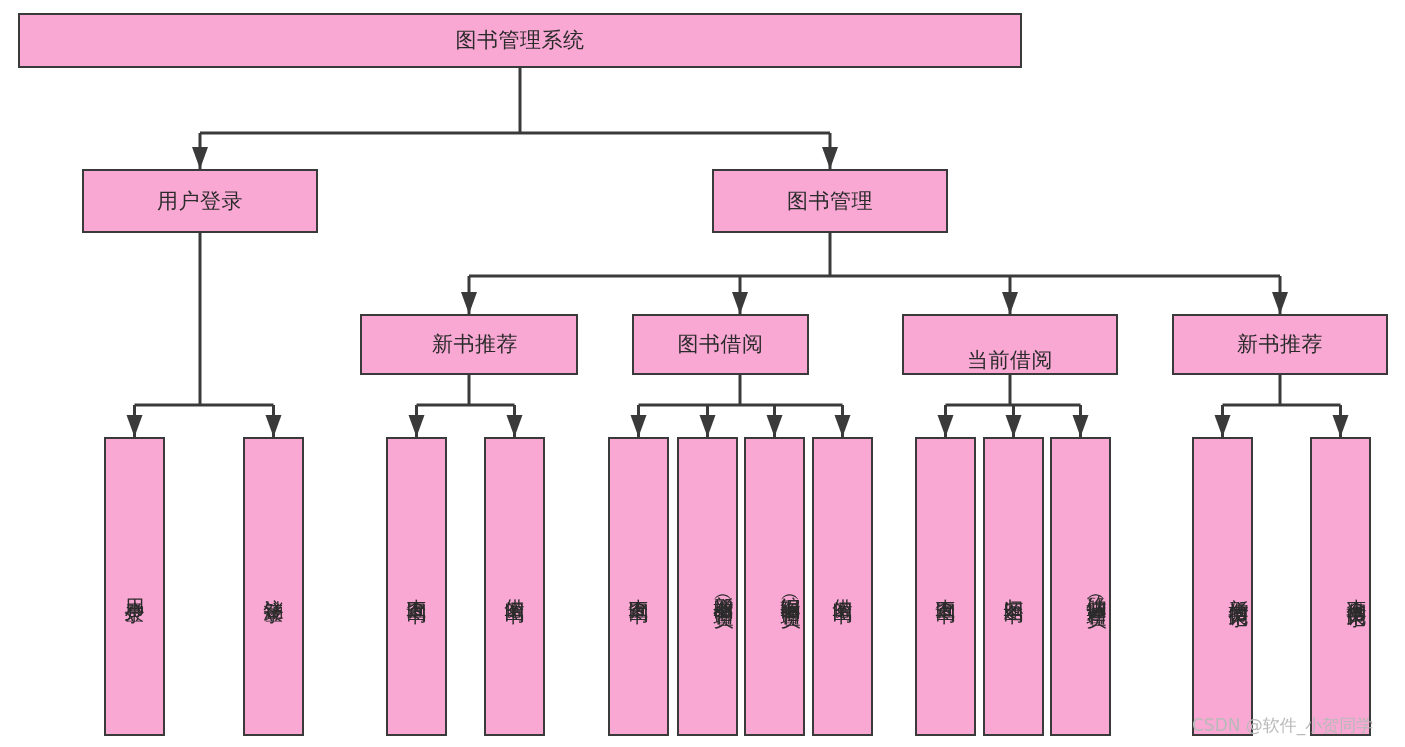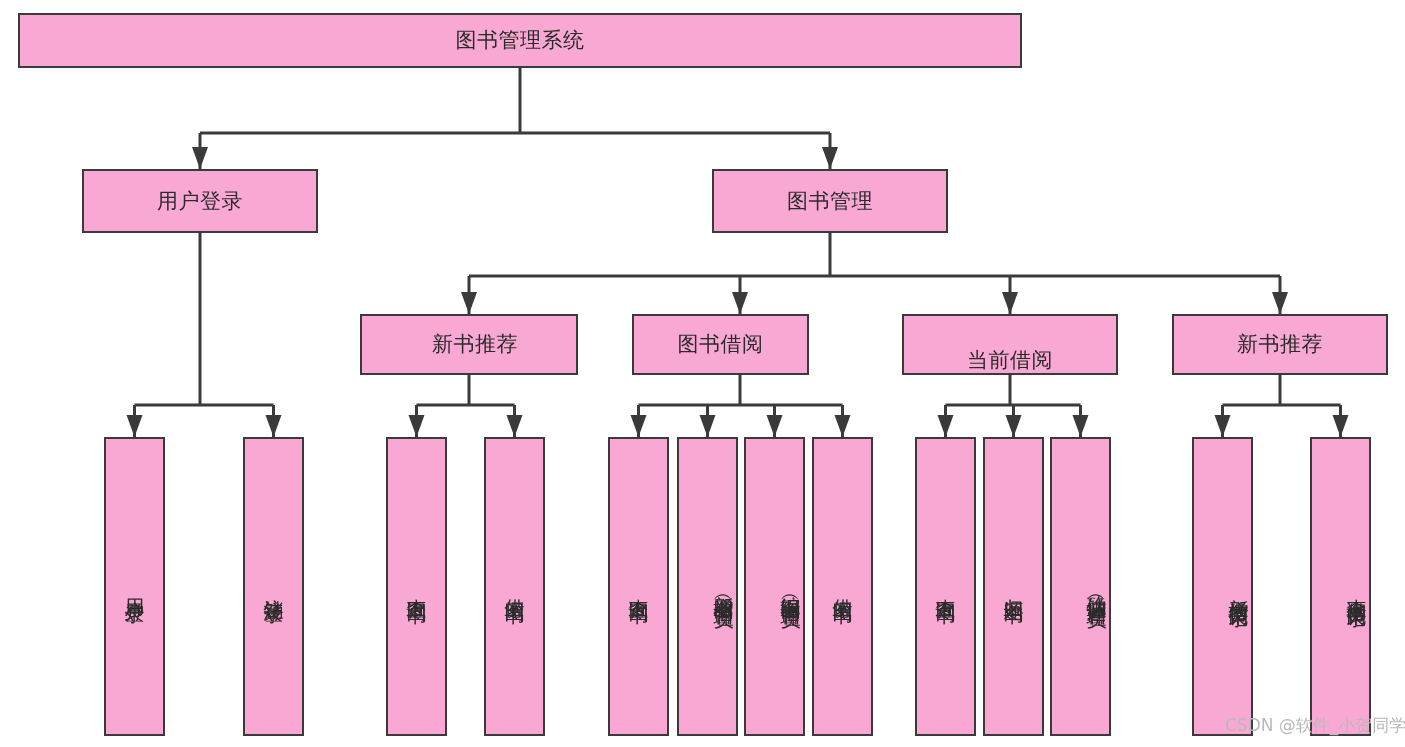--- a/index.html
+++ b/index.html
@@ -55,21 +55,20 @@
   .node-label {
     white-space: nowrap;
   }
   .watermark {
     position: absolute;
     font-size: 17px;
     color: #b9b9b9;
     white-space: nowrap;
     left: 1192px;
     top: 714px;
-    padding-left: 33px;
   }
 </style>
 </head>
 <body>
 
 <div id="canvas">
   <svg id="edges" viewBox="0 0 1405 747" xmlns="http://www.w3.org/2000/svg">
       <line x1="520" y1="68" x2="520" y2="133" stroke="#3a3a3a" stroke-width="3"></line>
       <line x1="200" y1="133" x2="830" y2="133" stroke="#3a3a3a" stroke-width="3"></line>
       <line x1="200" y1="133" x2="200" y2="169" stroke="#3a3a3a" stroke-width="3"></line>

